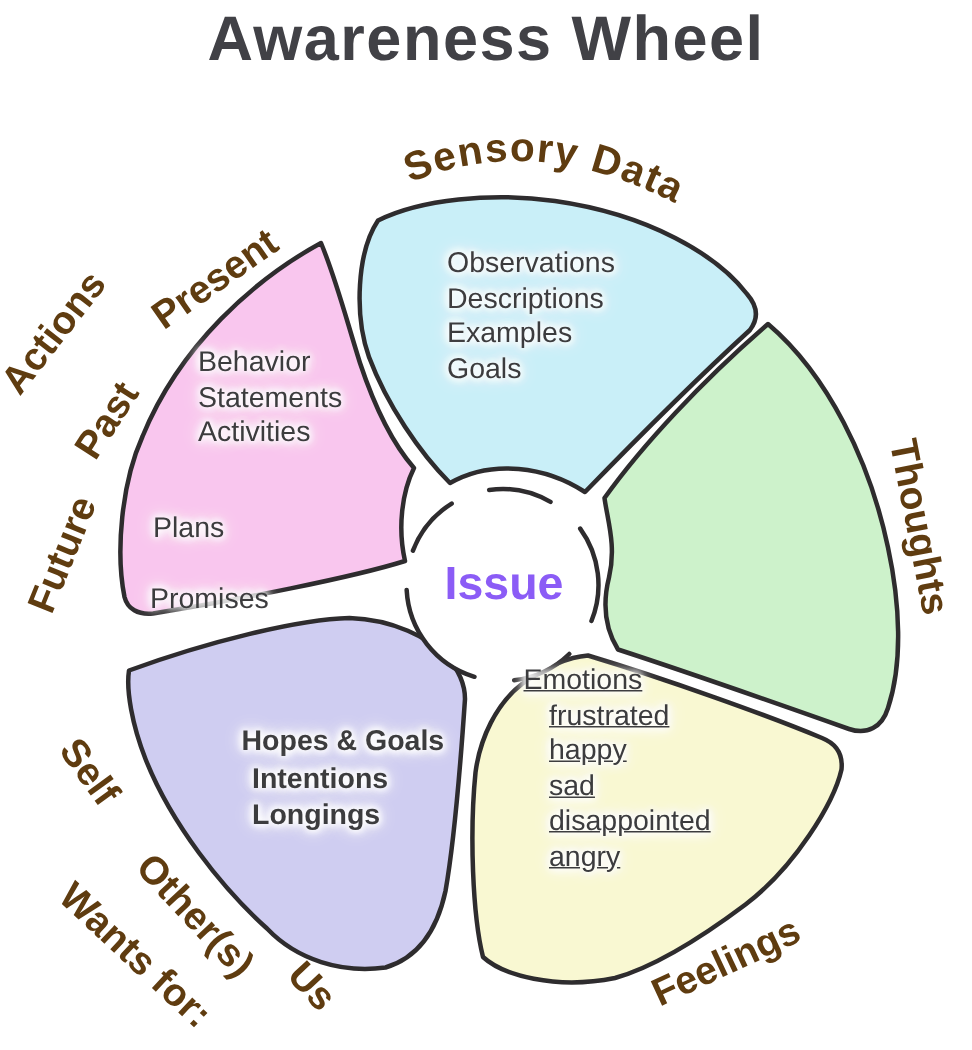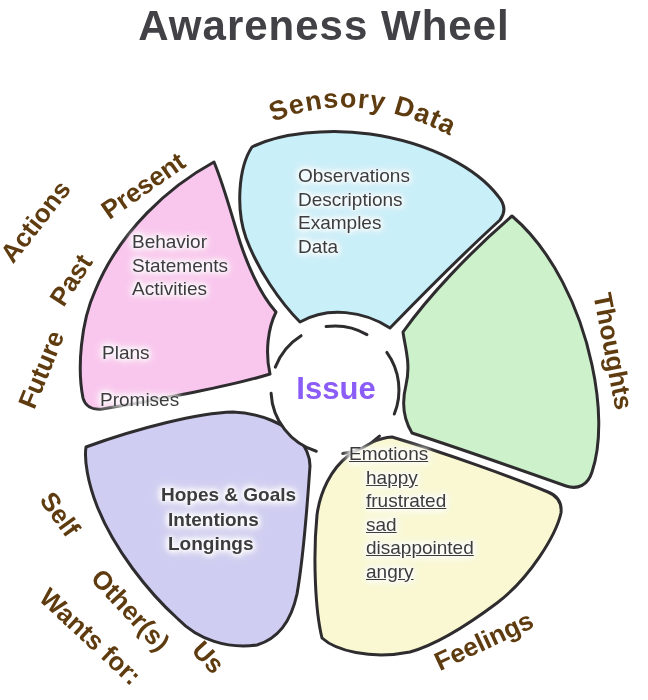--- a/index.html
+++ b/index.html
@@ -115,28 +115,28 @@
   <div class="rot-label" style="left:26px;top:394px;transform:rotate(-68deg);">Future</div>
   <div class="rot-label" style="left:46px;top:482px;transform:rotate(54deg);">Self</div>
   <div class="rot-label" style="left:96px;top:560px;transform:rotate(47deg);">Other(s)</div>
   <div class="rot-label" style="left:197px;top:632px;transform:rotate(47deg);">Us</div>
   <div class="rot-label" style="left:44px;top:580px;transform:rotate(43deg);">Wants for:</div>
 
   <div class="petal-text" style="left:298px;top:164px;">
     <div>Observations</div>
     <div>Descriptions</div>
     <div>Examples</div>
-    <div>Data</div>
+    <div>Goals</div>
   </div>
 
 
   <div class="petal-text" style="left:349px;top:442px;text-decoration:underline;">
     <div>Emotions</div>
+    <div class="indent">frustrated</div>
     <div class="indent">happy</div>
-    <div class="indent">frustrated</div>
     <div class="indent">sad</div>
     <div class="indent">disappointed</div>
     <div class="indent">angry</div>
   </div>
 
   <div class="petal-text" style="left:161px;top:483px;line-height:24.5px;font-weight:bold;">
     <div>Hopes &amp; Goals</div>
     <div class="indent-sm">Intentions</div>
     <div class="indent-sm">Longings</div>
   </div>

